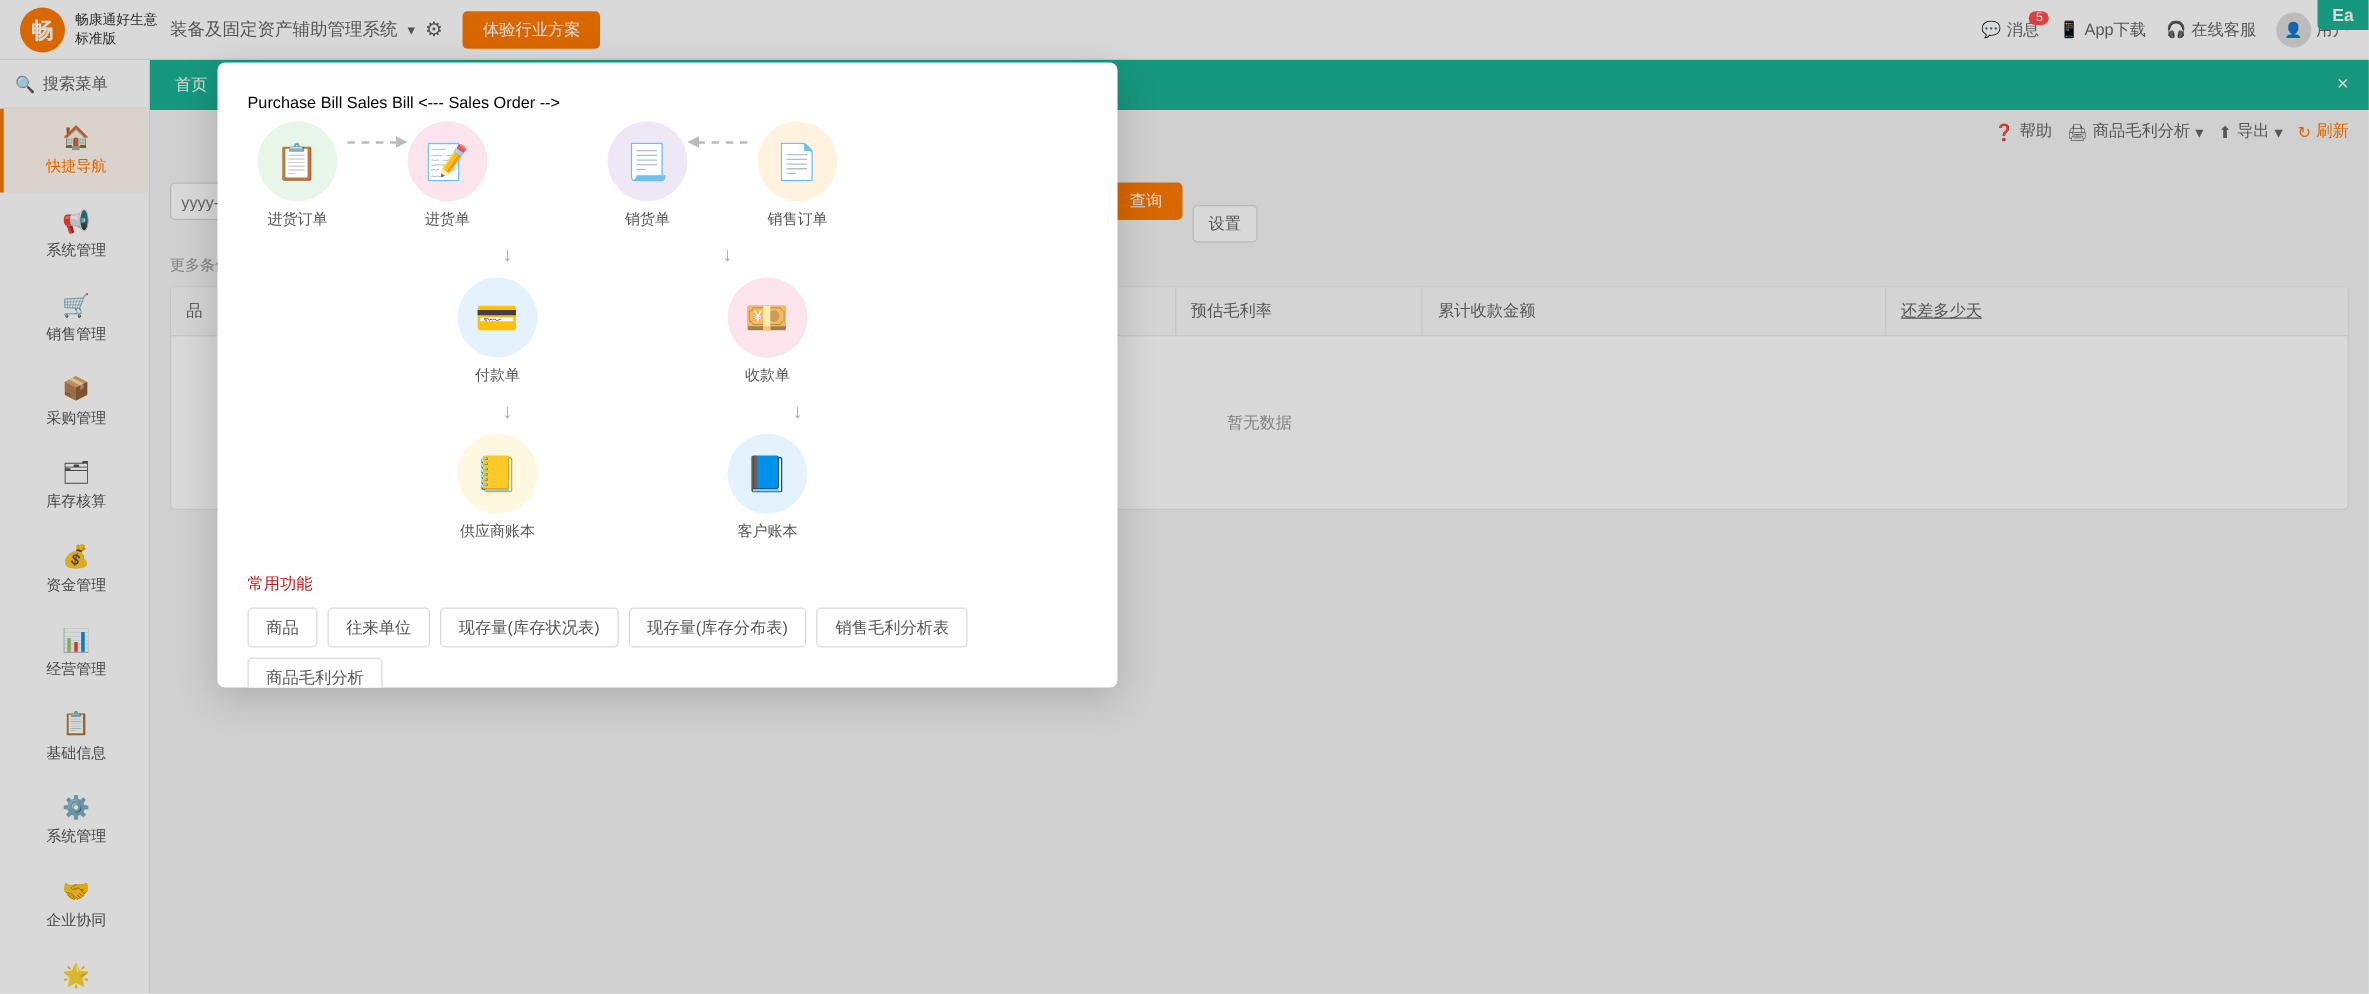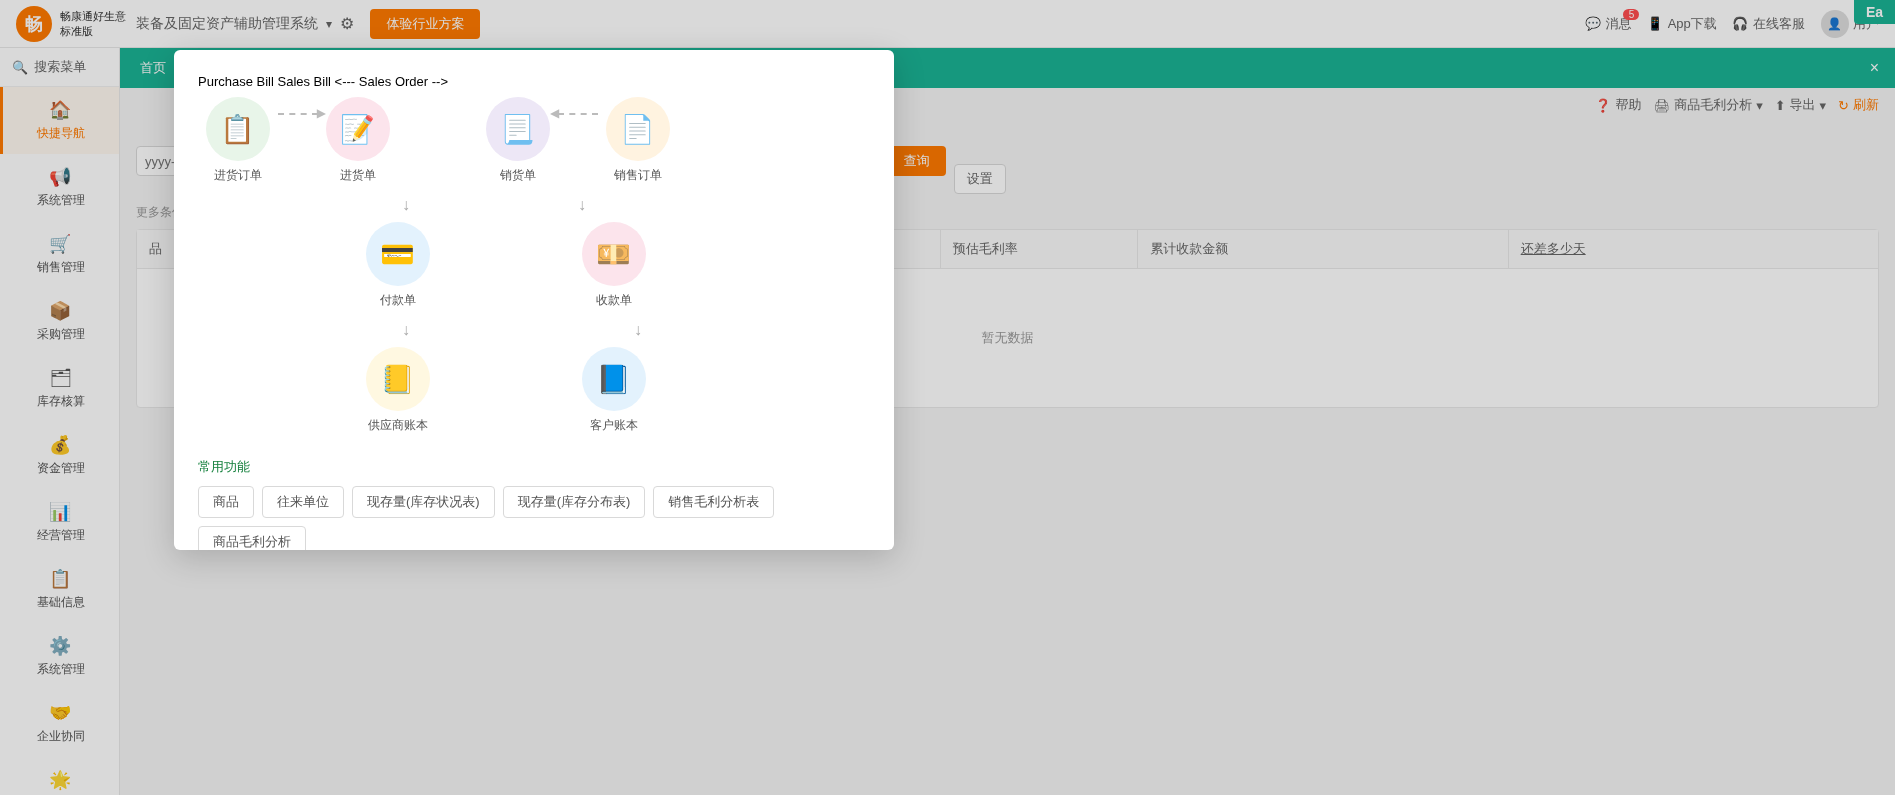--- a/index.html
+++ b/index.html
@@ -181,21 +181,21 @@
     }
     .flow-circle {
       width: 64px; height: 64px; border-radius: 50%;
       display: flex; align-items: center; justify-content: center;
       font-size: 28px;
     }
     .flow-label { font-size: 12px; color: #555; text-align: center; }
 
     
     .common-func-title {
-      font-size: 13px; color: #15803d; margin-bottom: 10px; font-weight: 500;
+      font-size: 13px; color: #b91c1c; margin-bottom: 10px; font-weight: 500;
     }
     .func-buttons-row {
       display: flex; flex-wrap: wrap; gap: 8px; margin-bottom: 8px;
     }
     .func-btn {
       border: 1px solid #d9d9d9; background: white; color: #555;
       padding: 6px 14px; border-radius: 4px; cursor: pointer; font-size: 13px;
     }
     .flow-col {
       display: flex; flex-direction: column; align-items: center; gap: 0;

